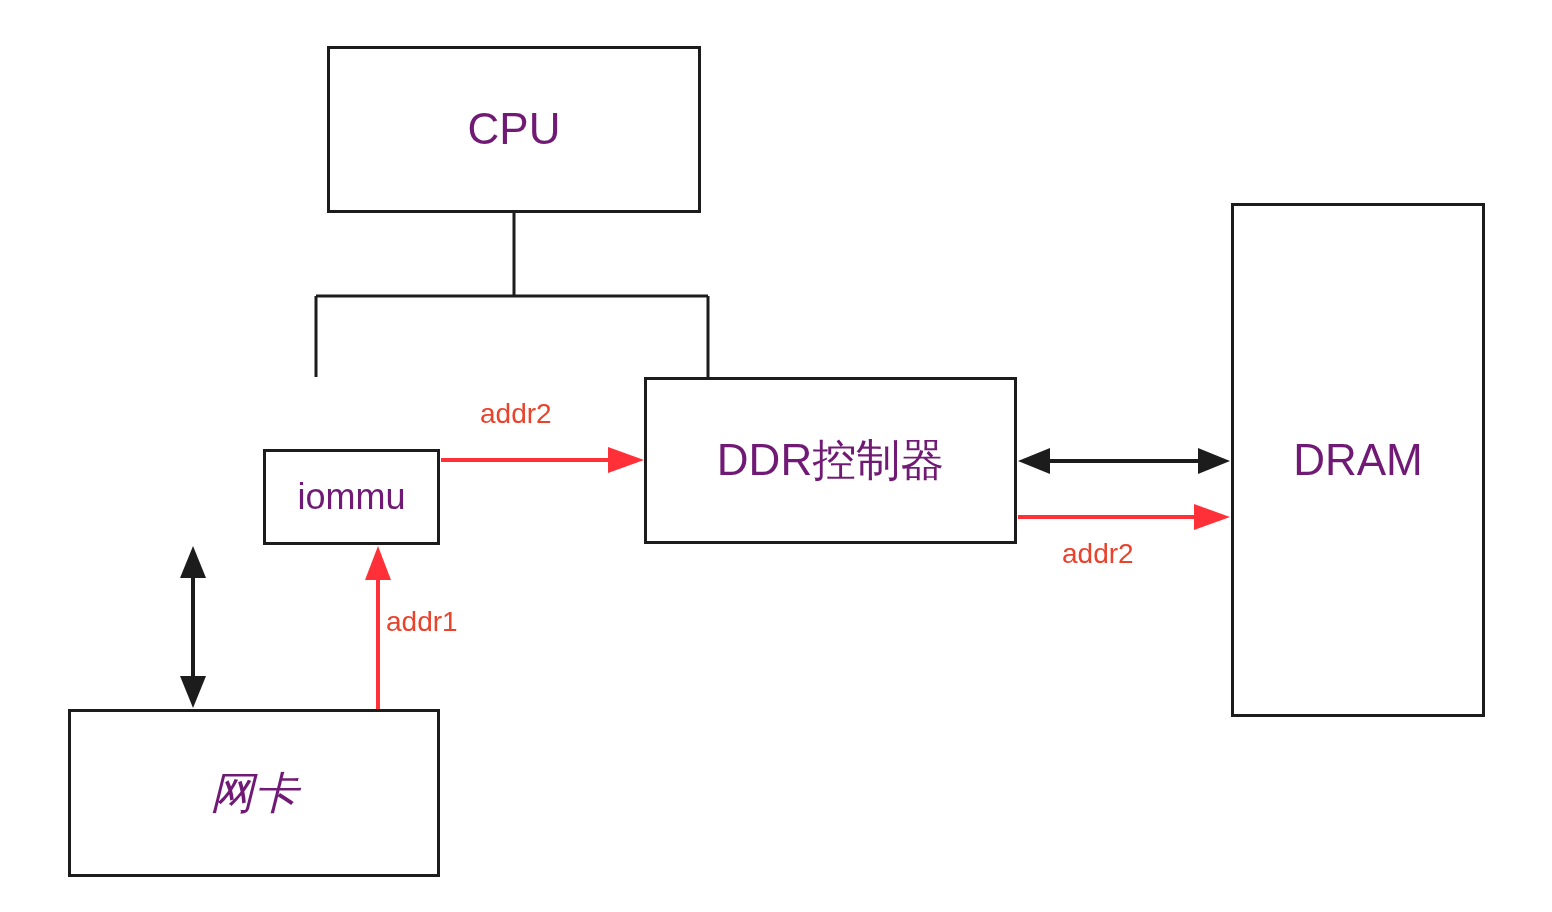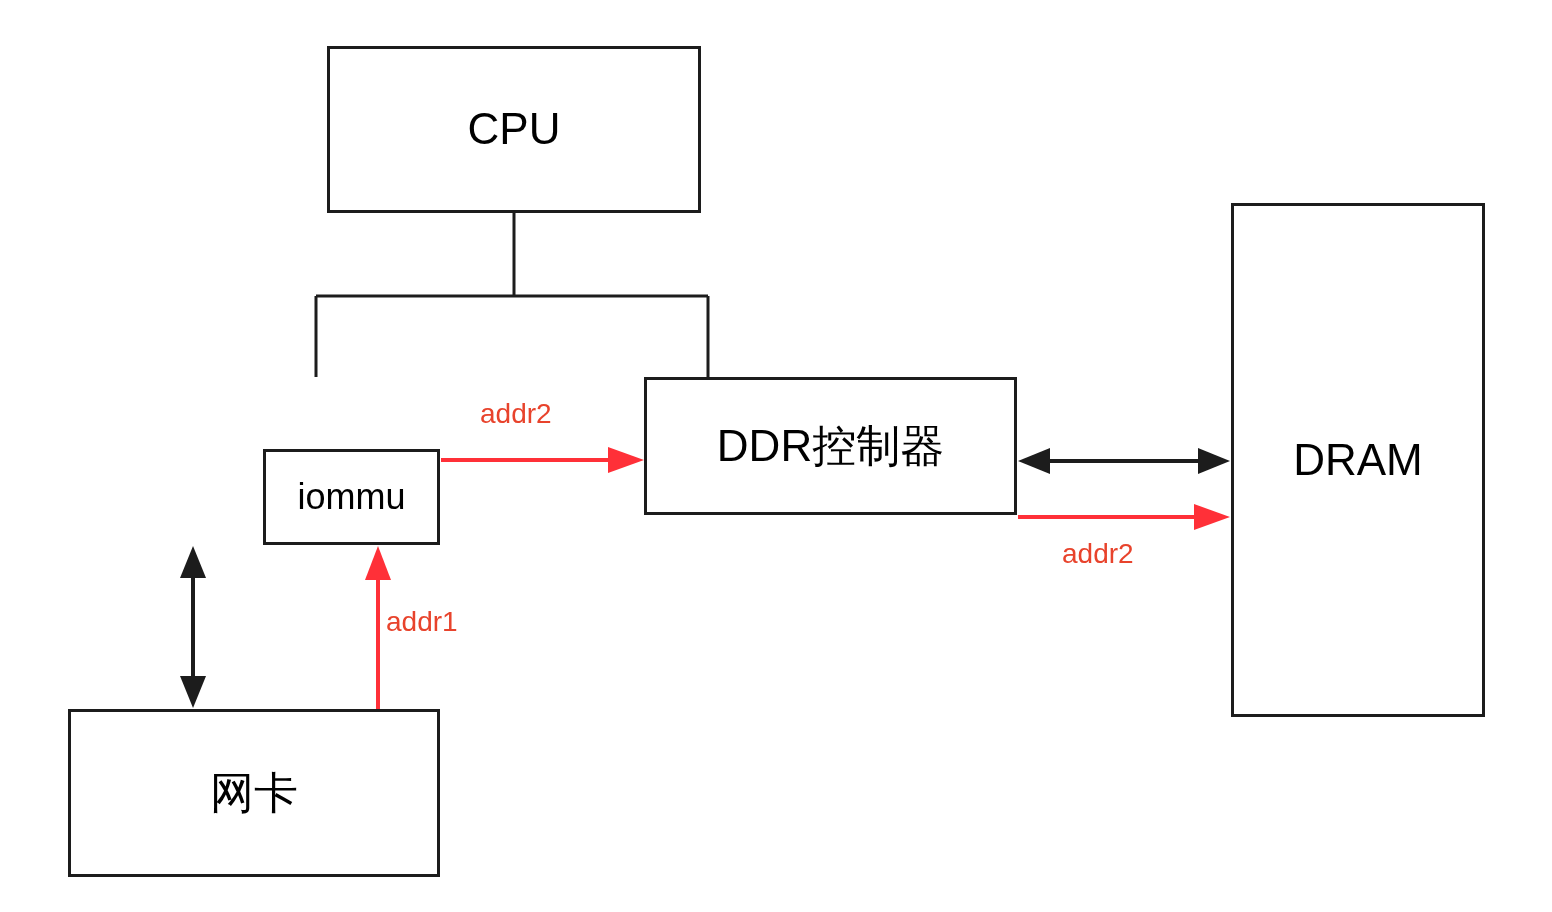--- a/index.html
+++ b/index.html
@@ -21,34 +21,34 @@
     overflow: hidden;
   }
 
   .node {
     position: absolute;
     background: var(--box-bg);
     border: 3px solid var(--line-black);
     display: flex;
     align-items: center;
     justify-content: center;
-    color: #000000;
+    color: #701a75;
     font-size: 44px;
     line-height: 1.1;
     white-space: nowrap;
   }
 
   .node-cpu   { left: 327px;  top: 46px;  width: 374px; height: 167px; }
   .node-rc    { left: 68px;   top: 377px; width: 372px; height: 168px;
                 align-items: flex-start; padding-top: 8px; }
   .node-iommu { left: 263px;  top: 449px; width: 177px; height: 96px;
                 border-width: 3px; font-size: 36px; }
-  .node-ddr   { left: 644px;  top: 377px; width: 373px; height: 138px; }
+  .node-ddr   { left: 644px;  top: 377px; width: 373px; height: 167px; }
   .node-dram  { left: 1231px; top: 203px; width: 254px; height: 514px; }
-  .node-nic   { left: 68px;   top: 709px; width: 372px; height: 168px; }
+  .node-nic   { left: 68px;   top: 709px; width: 372px; height: 168px; font-style: italic; }
 
   .edge-label {
     position: absolute;
     color: var(--label-red);
     font-size: 28px;
     line-height: 1;
     white-space: nowrap;
   }
   .label-addr2-rc-ddr   { left: 480px;  top: 400px; }
   .label-addr2-ddr-dram { left: 1062px; top: 540px; }

